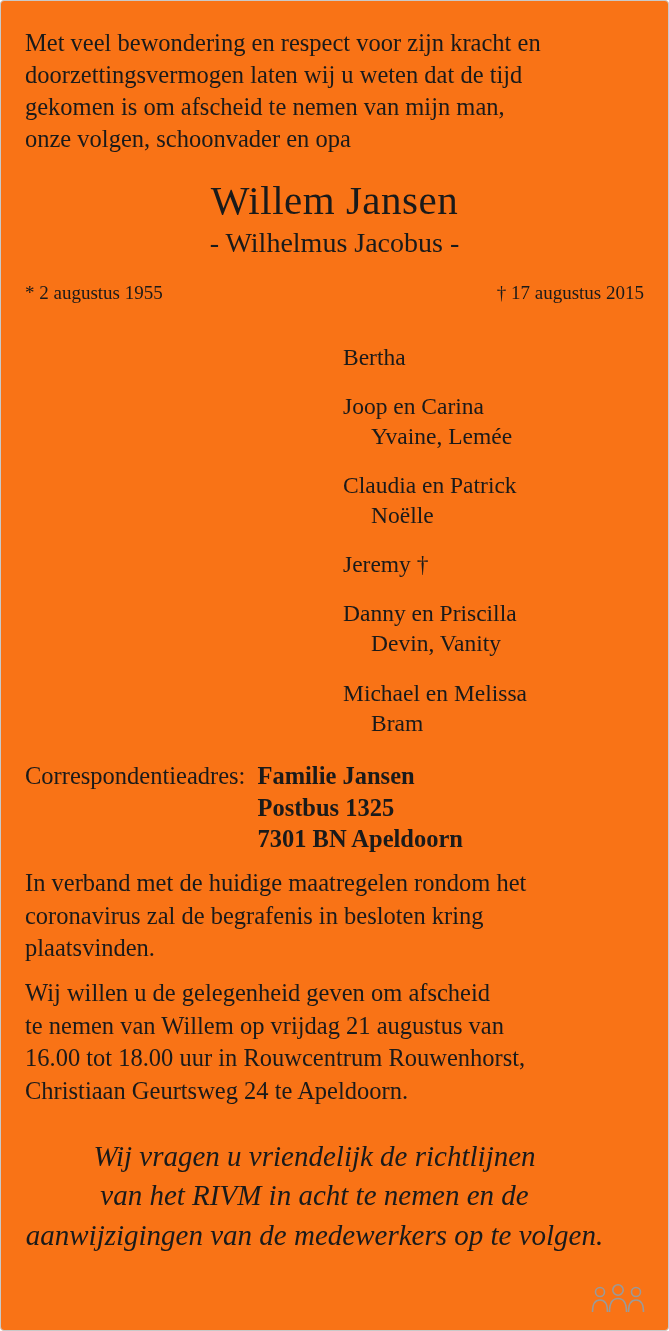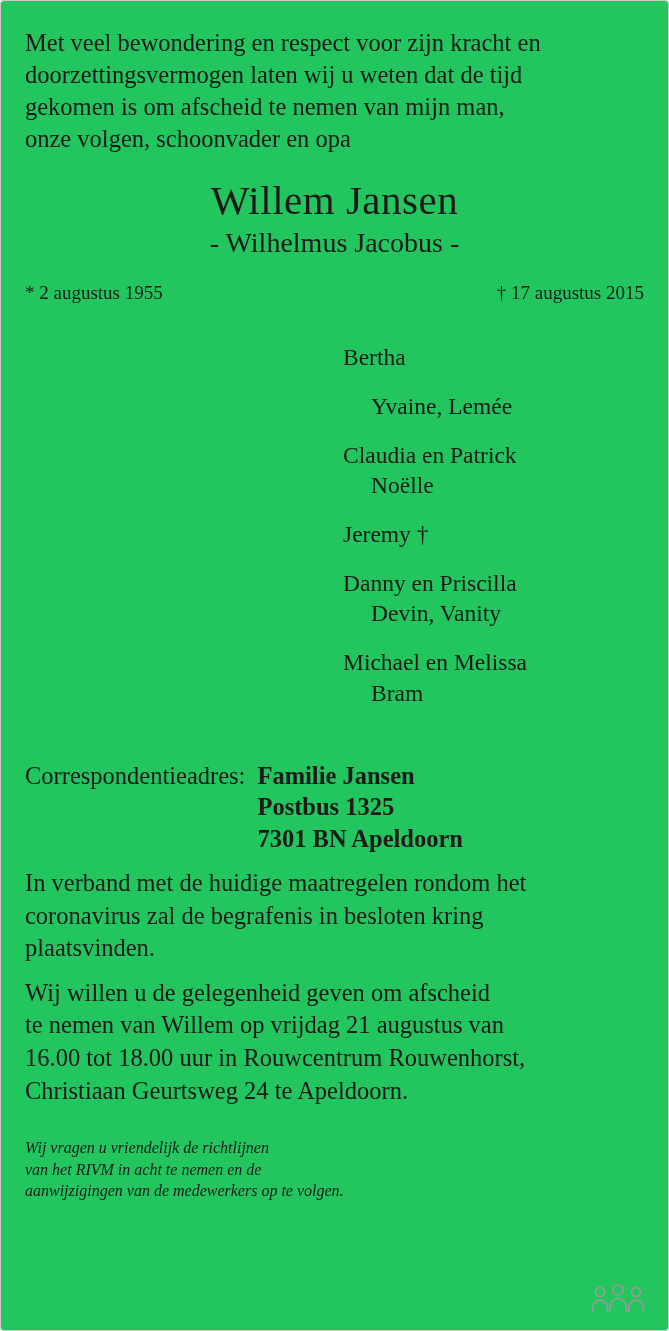--- a/index.html
+++ b/index.html
@@ -11,21 +11,21 @@
     width: 669px;
     height: 1331px;
     font-family: "Liberation Serif", "DejaVu Serif", serif;
     color: #1a1a1a;
   }
   .card {
     position: relative;
     box-sizing: border-box;
     width: 669px;
     height: 1331px;
-    background: #22c55e;
+    background: #f97316;
     border: 1px solid #c9c9c9;
     border-radius: 4px;
     padding: 26px 24px 10px 24px;
     overflow: hidden;
   }
   .intro {
     font-size: 24.5px;
     line-height: 1.30;
     text-align: justify;
     text-justify: inter-word;
@@ -62,38 +62,39 @@
     line-height: 1.28;
   }
   .fam-group { margin-bottom: 19px; }
   .fam-group:last-child { margin-bottom: 0; }
   .fam-main { display: block; }
   .fam-children {
     display: block;
     padding-left: 28px;
   }
   .corr {
-    margin-top: 52px;
+    margin-top: 22px;
     font-size: 24.5px;
     line-height: 1.30;
   }
   .corr-row { display: flex; }
   .corr-label { white-space: nowrap; }
   .corr-lines { padding-left: 12px; font-weight: bold; }
   .corr-lines span { display: block; }
   .para {
     font-size: 24.5px;
     line-height: 1.33;
     margin-top: 12px;
   }
   .para span { display: block; }
   .closing {
     margin-top: 30px;
+    text-align: center;
     font-style: italic;
-    font-size: 16px;
+    font-size: 29px;
     line-height: 1.35;
     padding-right: 40px;
   }
   .closing span { display: block; }
   .logo {
     position: absolute;
     right: 22px;
     bottom: 14px;
     width: 56px;
     height: 34px;
@@ -120,20 +121,21 @@
   <div class="dates">
     <div class="date-left">* 2 augustus 1955</div>
     <div class="date-right">† 17 augustus 2015</div>
   </div>
 
   <div class="family">
     <div class="fam-group">
       <span class="fam-main">Bertha</span>
     </div>
     <div class="fam-group">
+      <span class="fam-main">Joop en Carina</span>
       <span class="fam-children">Yvaine, Lemée</span>
     </div>
     <div class="fam-group">
       <span class="fam-main">Claudia en Patrick</span>
       <span class="fam-children">Noëlle</span>
     </div>
     <div class="fam-group">
       <span class="fam-main">Jeremy †</span>
     </div>
     <div class="fam-group">

